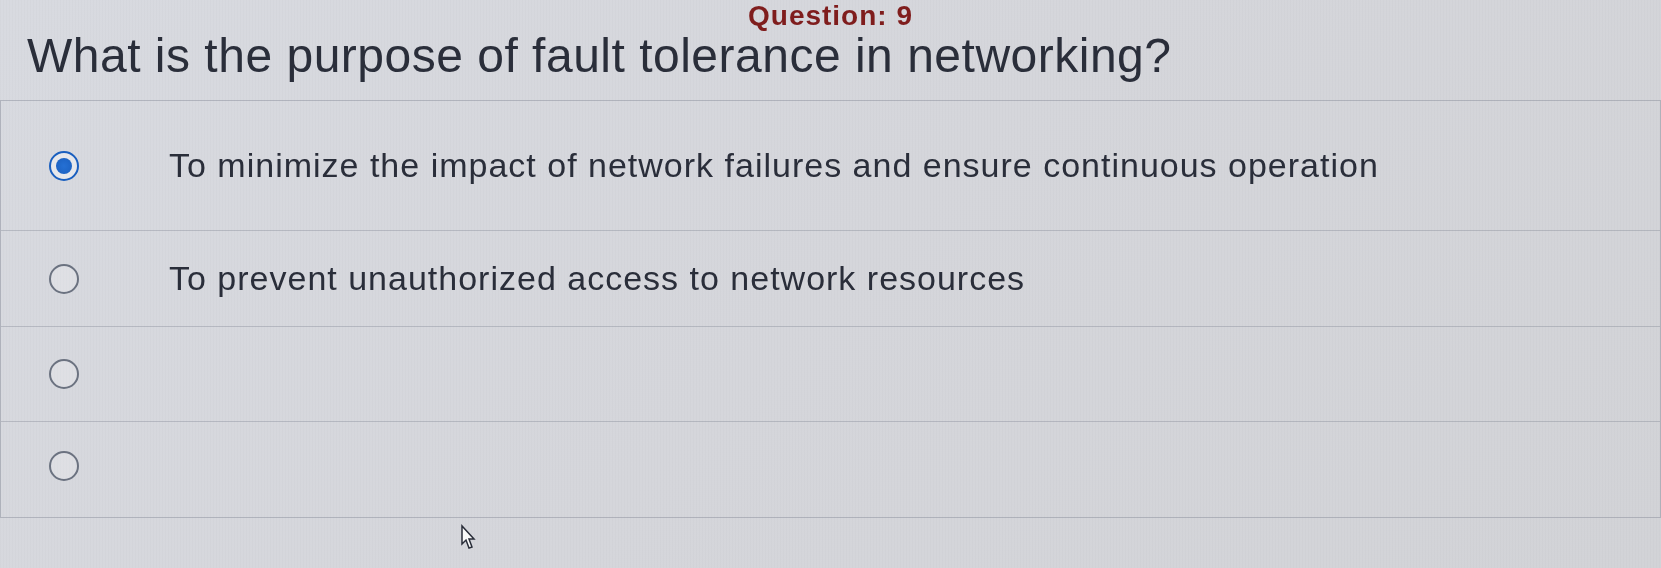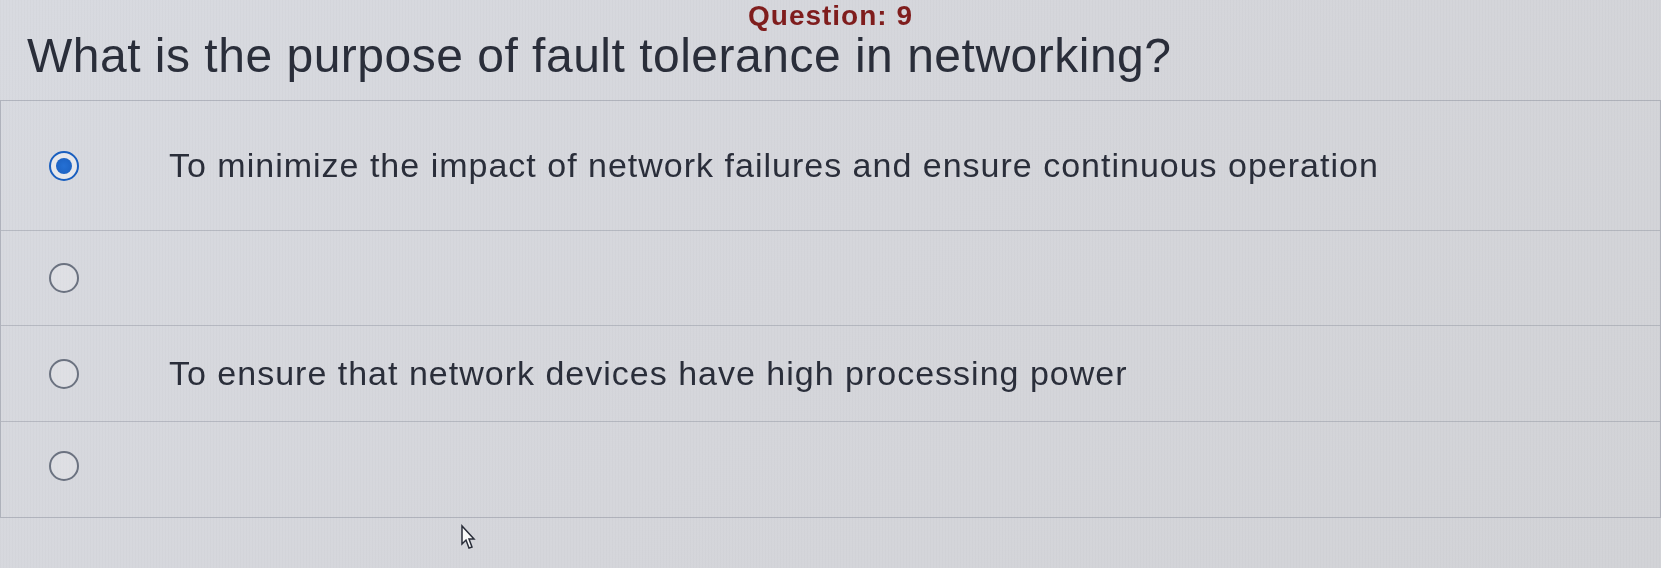--- a/index.html
+++ b/index.html
@@ -152,27 +152,27 @@
     <div class="radio-wrapper">
       <div class="radio-button selected"></div>
     </div>
     <div class="option-text">To minimize the impact of network failures and ensure continuous operation</div>
   </div>
 
   <div class="option-row">
     <div class="radio-wrapper">
       <div class="radio-button"></div>
     </div>
+    <div class="option-text">To prevent unauthorized access to network resources</div>
   </div>
 
   <div class="option-row">
     <div class="radio-wrapper">
       <div class="radio-button"></div>
     </div>
-    <div class="option-text">To ensure that network devices have high processing power</div>
   </div>
 
   <div class="option-row">
     <div class="radio-wrapper">
       <div class="radio-button"></div>
     </div>
   </div>
 
 </div>
 

